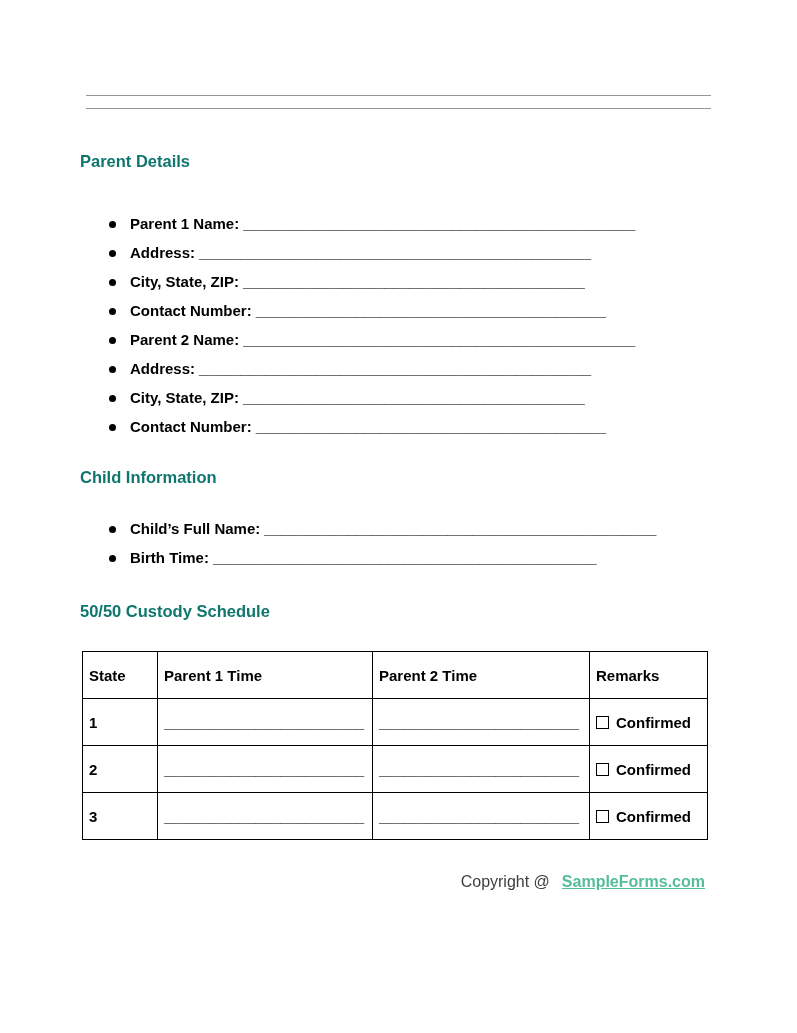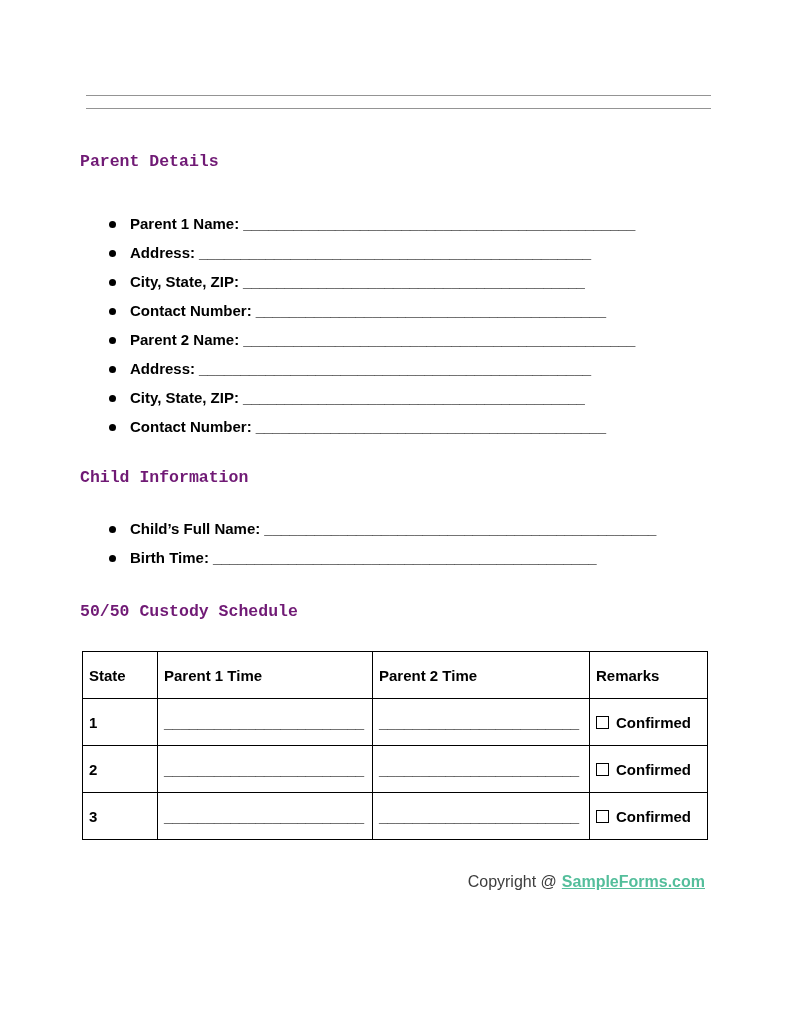--- a/index.html
+++ b/index.html
@@ -9,21 +9,21 @@
   }
   .rule{border:none;border-top:1px solid #949494;margin:0 86px;height:0;}
   .rule-top{margin-top:95px;}
   .rule-bottom{margin-top:12px;}
   .title{
     margin:12px 86px 0;height:46px;line-height:46px;text-align:center;
     font-size:36px;font-weight:700;color:#9F2BE2;white-space:nowrap;
   }
   .section{
     margin:42px 80px 0;font-size:16.5px;line-height:21px;
-    font-weight:700;color:#701a75;font-family:Liberation Mono, monospace;
+    font-weight:700;color:#0f766e;
   }
   .section.child{margin-top:26px;}
   .section.schedule{margin-top:29px;}
   ul.fields{list-style:none;margin:37px 0 0;padding:0 0 0 80px;}
   ul.fields.child-list{margin-top:26px;}
   ul.fields li{
     position:relative;padding-left:50px;height:29px;line-height:29px;
     font-size:15px;font-weight:700;white-space:nowrap;
   }
   .bullet{
@@ -49,21 +49,21 @@
   .checkbox{
     display:inline-block;width:11px;height:11px;border:1.5px solid #000;
     margin-right:7px;vertical-align:-1px;background:#fff;
   }
   .footer{
     margin:32px 92px 0 0;text-align:right;font-size:16px;color:#3D3D3D;
     line-height:20px;
   }
   .site-link{
     color:#54BE9B;font-weight:700;text-decoration:underline;cursor:pointer;
-    margin-left:5px;
+    margin-left:12px;
     text-align:right;
   }
 </style>
 </head>
 <body>
 
 <div class="page">
 
   <div class="rule rule-top"></div>
   <div class="rule rule-bottom"></div>

